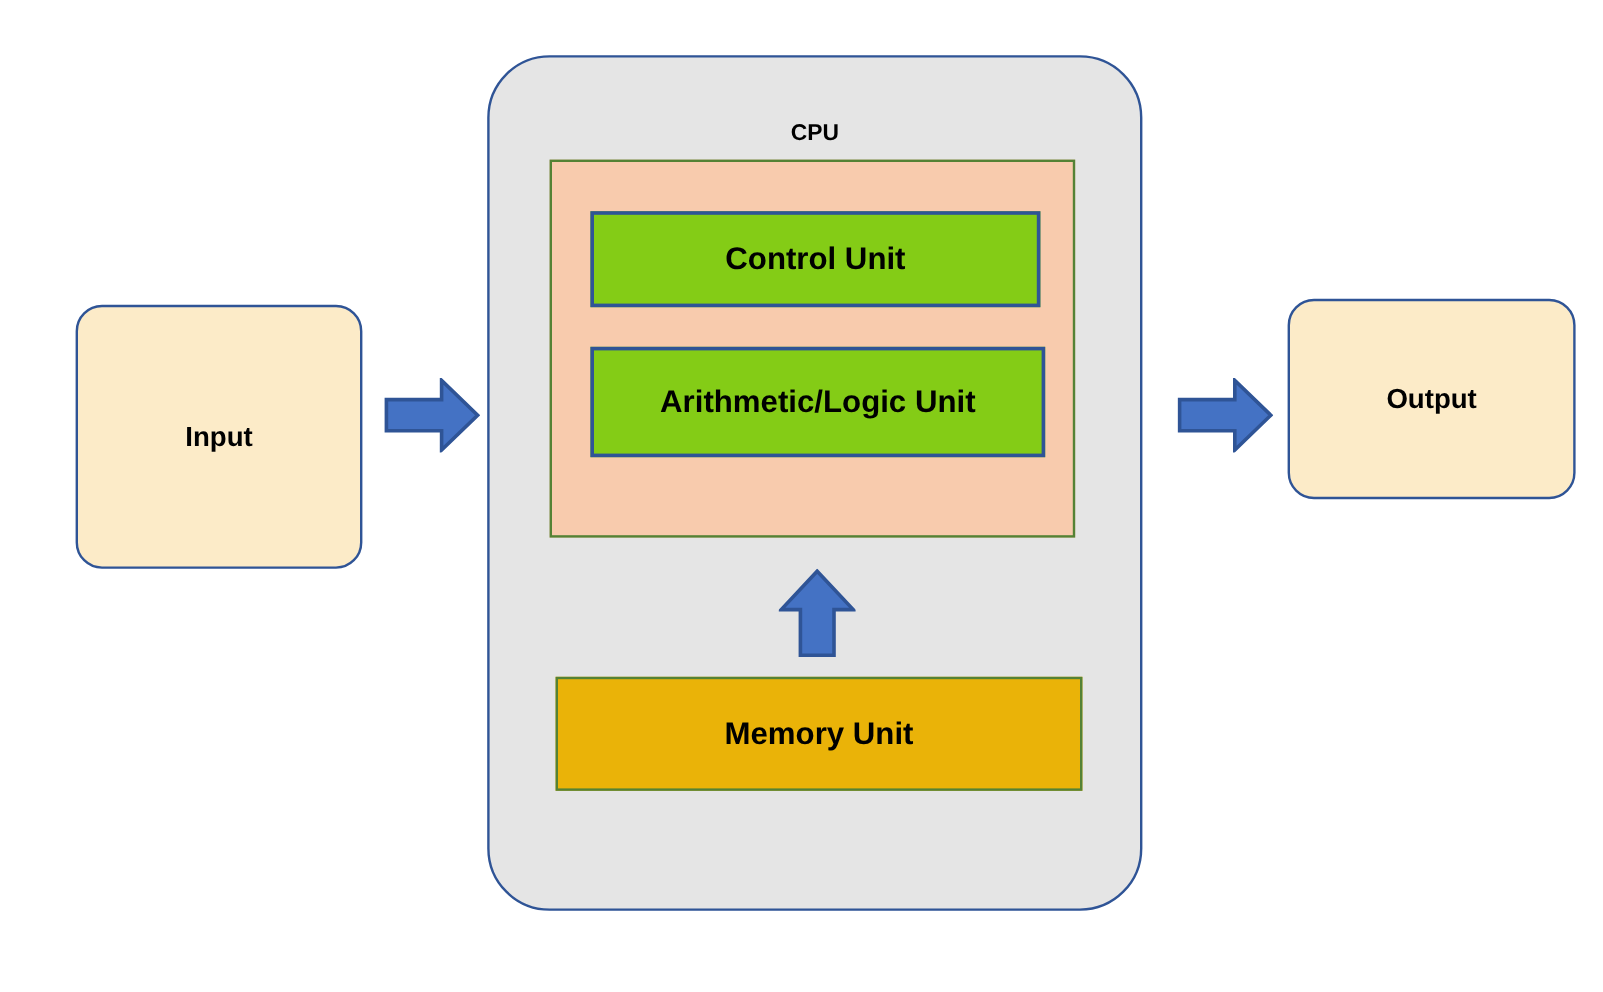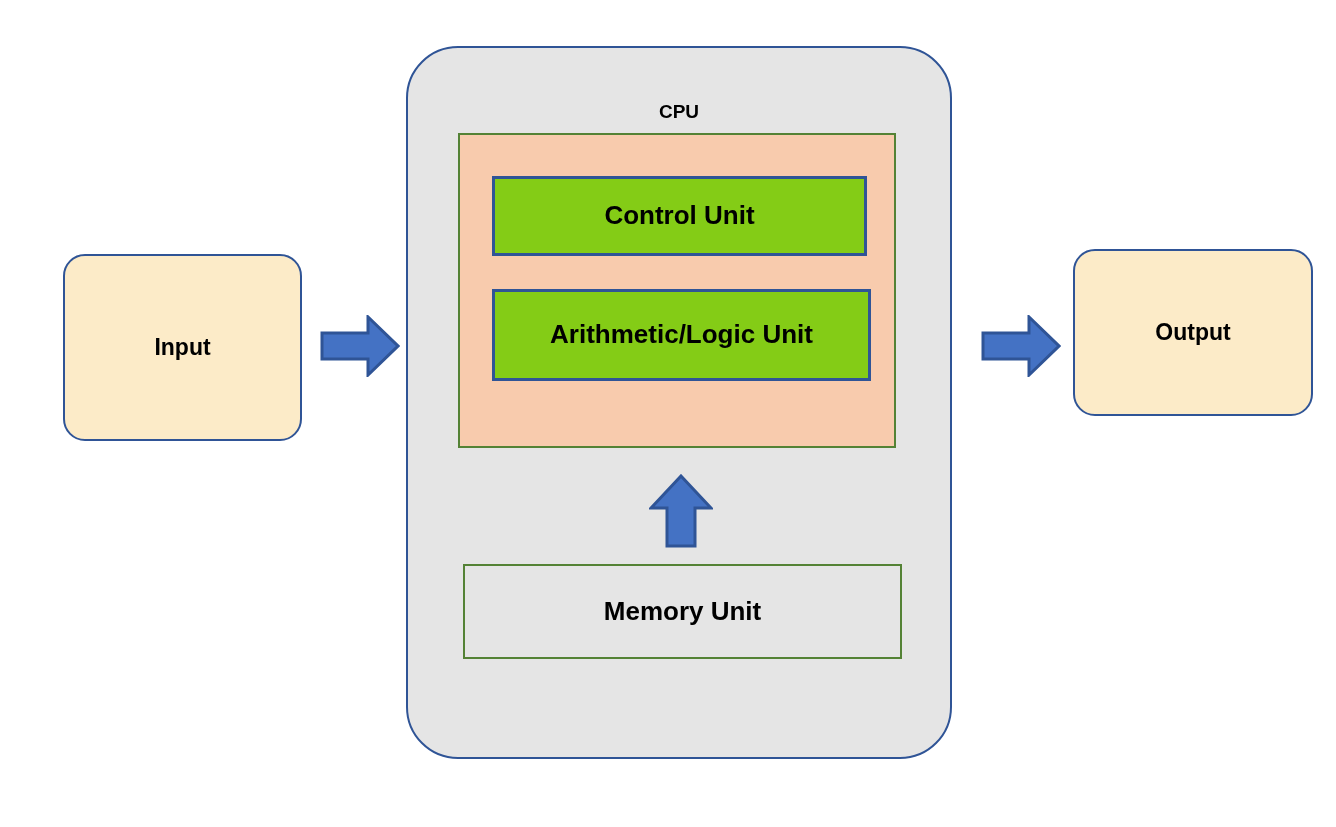--- a/index.html
+++ b/index.html
@@ -87,37 +87,37 @@
     width: 379px;
     height: 92px;
   }
 
   
   .memory-unit {
     left: 463px;
     top: 564px;
     width: 439px;
     height: 95px;
-    background: #e5e5e5;
+    background: #eab308;
     border: 2px solid #548235;
     font-size: 26px;
   }
 
   
   .io-box {
     background: #FCEBC8;
     border: 2px solid #2F5496;
     border-radius: 22px;
     font-size: 23px;
   }
   .input-box {
     left: 63px;
     top: 254px;
     width: 239px;
-    height: 187px;
+    height: 220px;
   }
   .output-box {
     left: 1073px;
     top: 249px;
     width: 240px;
     height: 167px;
   }
 
   
   .arrow {

